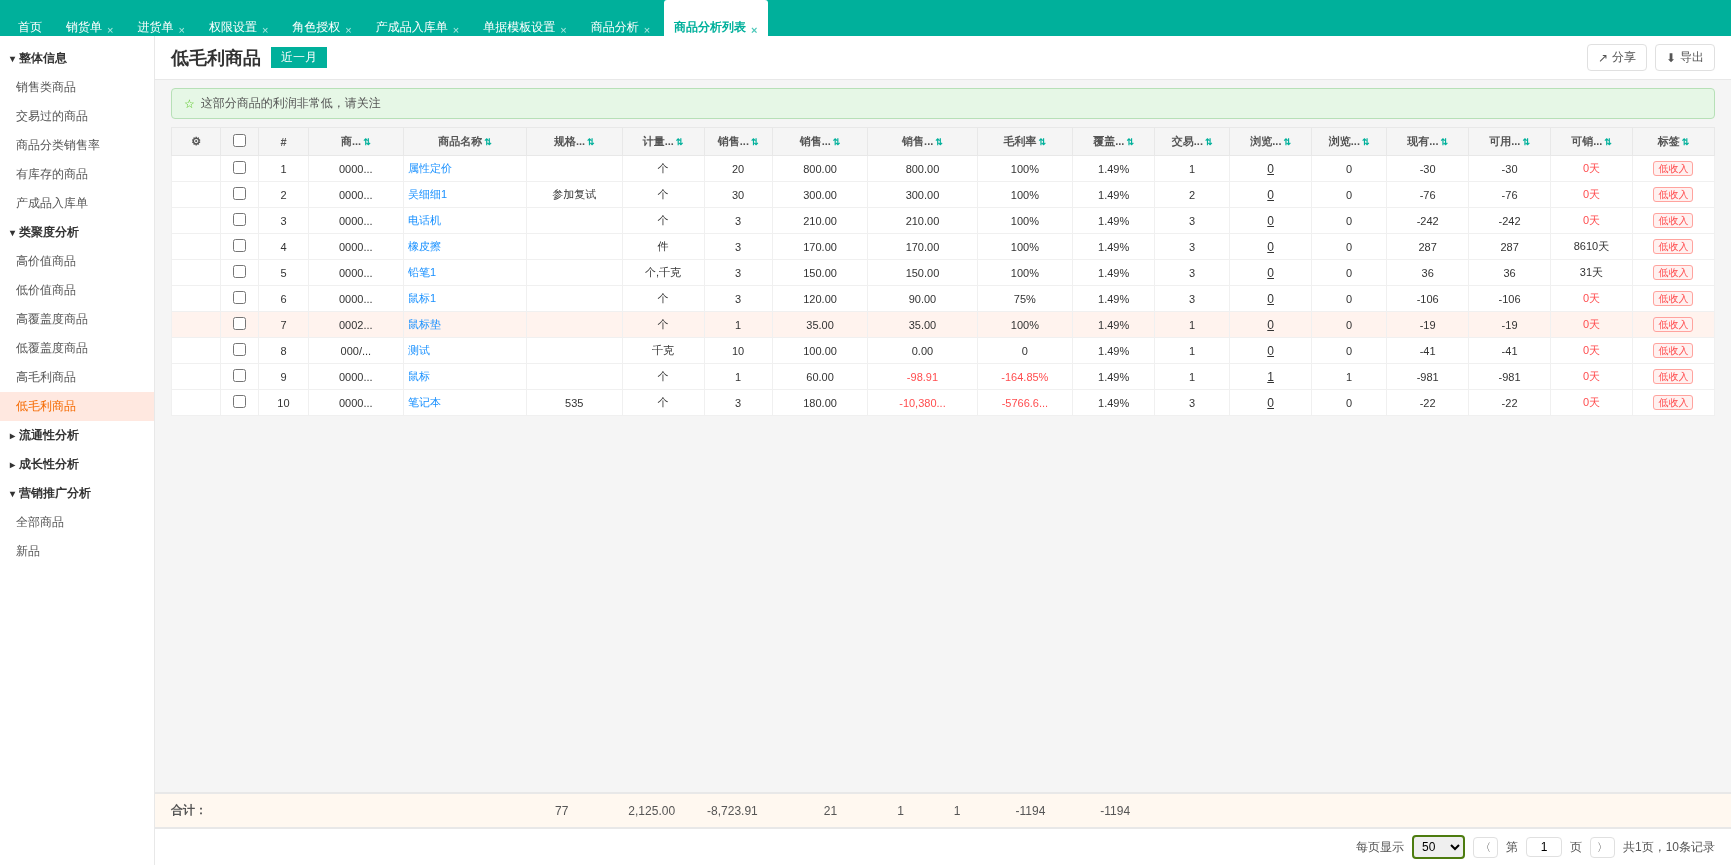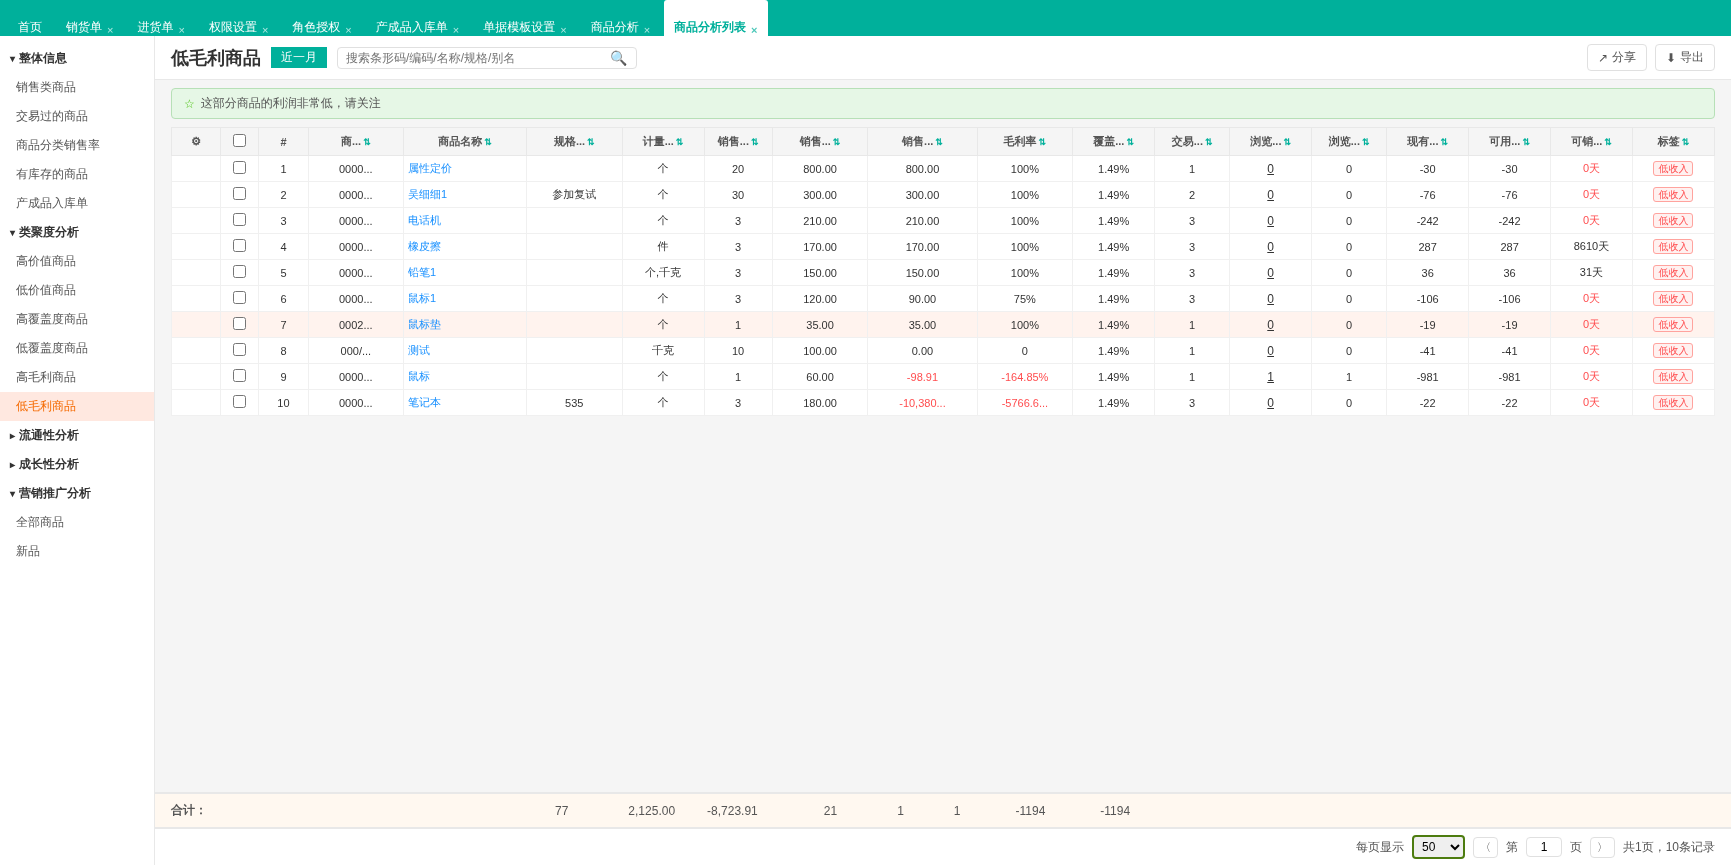--- a/index.html
+++ b/index.html
@@ -235,24 +235,20 @@
     </div>
     <div class="sidebar-item"><span>全部商品</span></div>
     <div class="sidebar-item"><span>新品</span></div>
   </div>
 
   <div class="content">
 
     <div class="page-header">
       <span class="page-title">低毛利商品</span>
       <button class="date-filter-btn">近一月</button>
-      <div class="search-box">
-        <input type="text" placeholder="搜索条形码/编码/名称/规格/别名" style="">
-        <span class="search-icon">🔍</span>
-      </div>
       <div class="spacer"></div>
       <div class="header-actions">
         <button class="action-btn">
           <span>↗</span>
           <span>分享</span>
         </button>
         <button class="action-btn">
           <span>⬇</span>
           <span>导出</span>
         </button>

